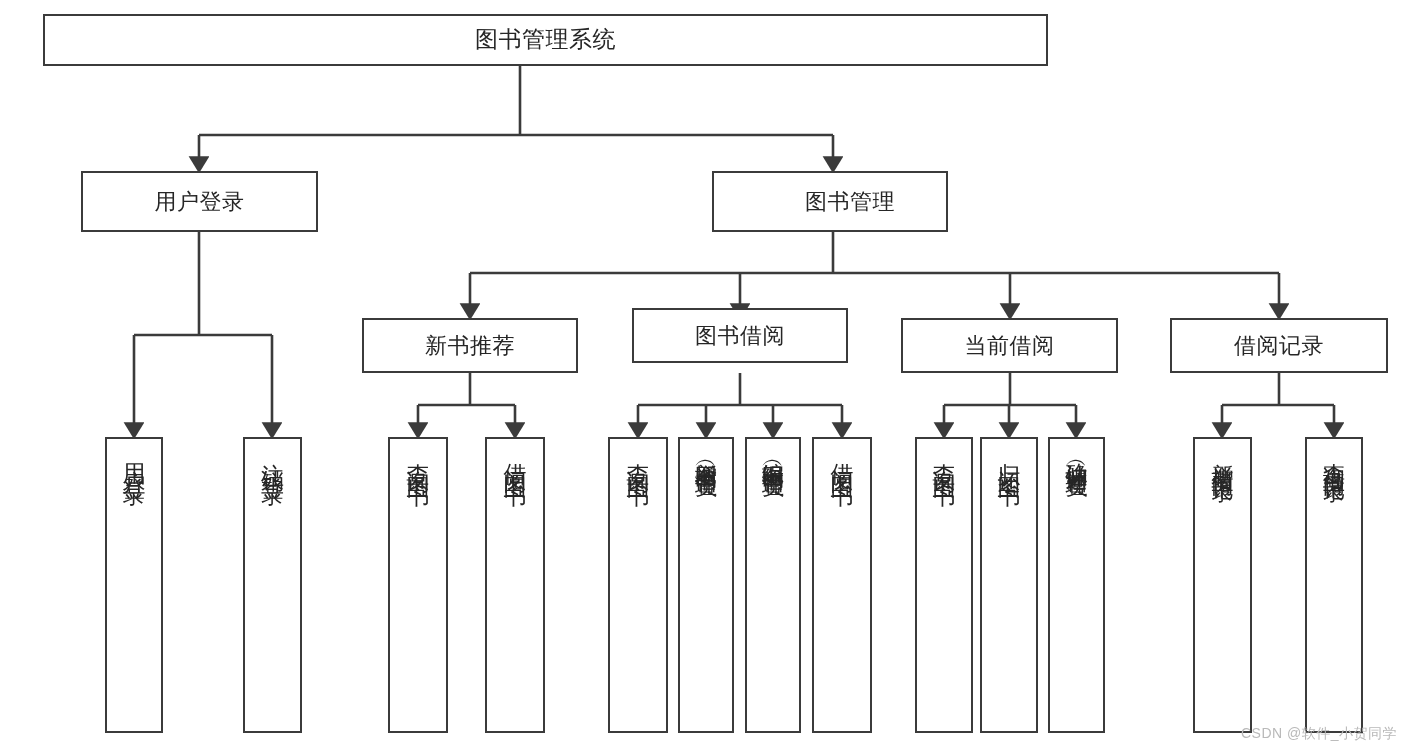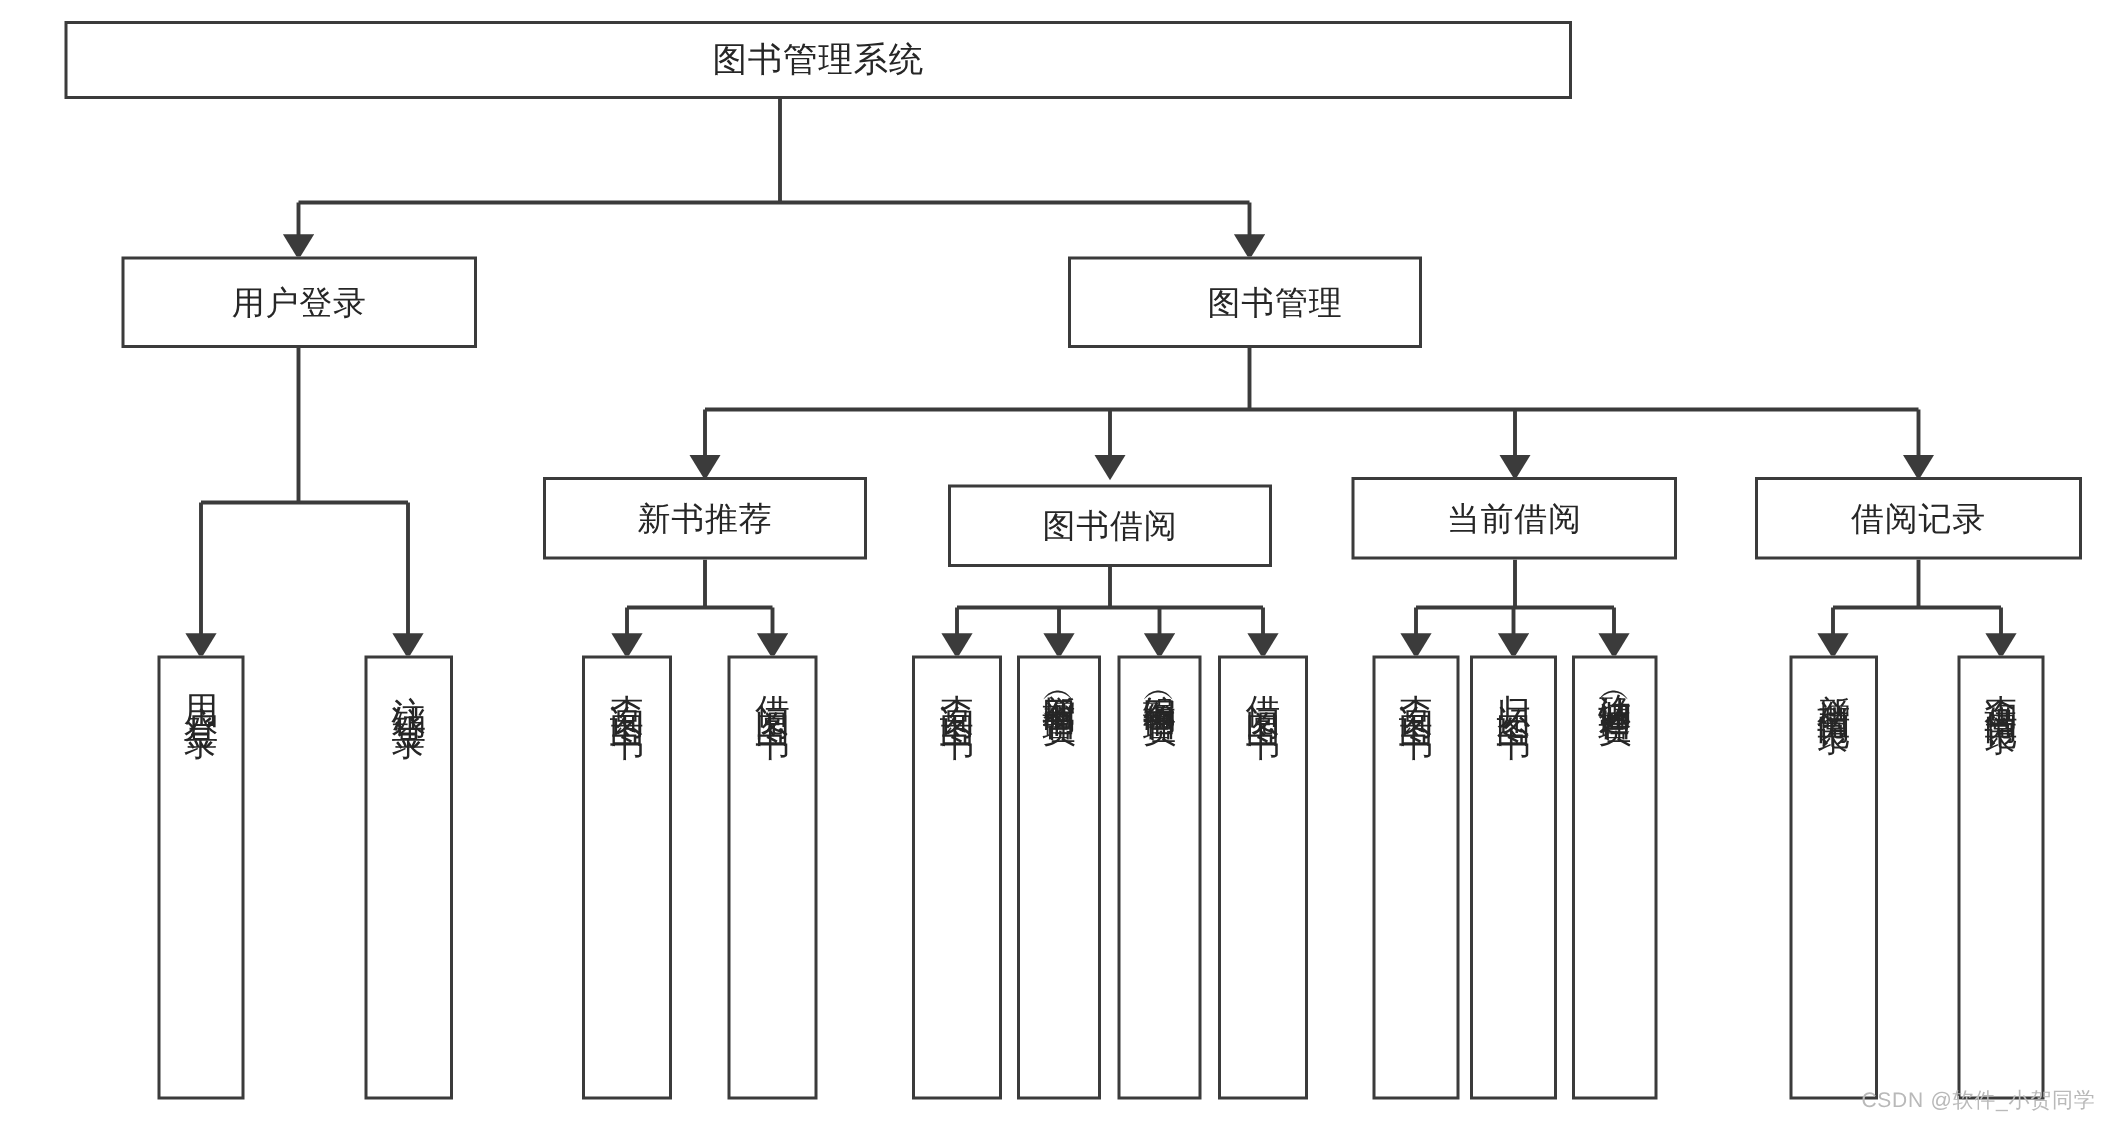--- a/index.html
+++ b/index.html
@@ -119,21 +119,21 @@
   <div class="node horiz" style="left:81px;top:171px;width:237px;height:61px;">
     <span class="label">用户登录</span>
   </div>
   <div class="node horiz" style="left:712px;top:171px;width:236px;height:61px;padding-left:40px;">
     <span class="label">图书管理</span>
   </div>
 
   <div class="node horiz" style="left:362px;top:318px;width:216px;height:55px;">
     <span class="label">新书推荐</span>
   </div>
-  <div class="node horiz" style="left:632px;top:323px;width:216px;height:55px;">
+  <div class="node horiz" style="left:632px;top:308px;width:216px;height:55px;">
     <span class="label">图书借阅</span>
   </div>
   <div class="node horiz" style="left:901px;top:318px;width:217px;height:55px;">
     <span class="label">当前借阅</span>
   </div>
   <div class="node horiz" style="left:1170px;top:318px;width:218px;height:55px;">
     <span class="label">借阅记录</span>
   </div>
 
   <div class="node vert" style="left:105px;top:437px;width:58px;height:296px;">

